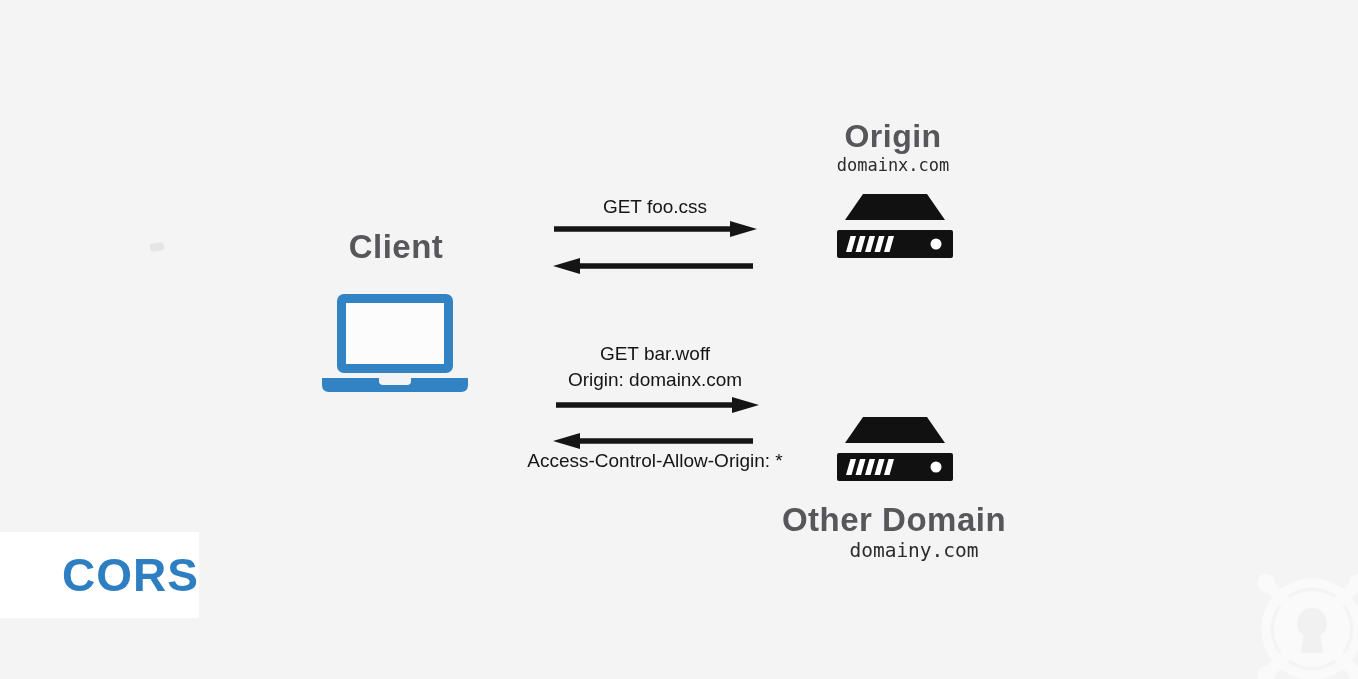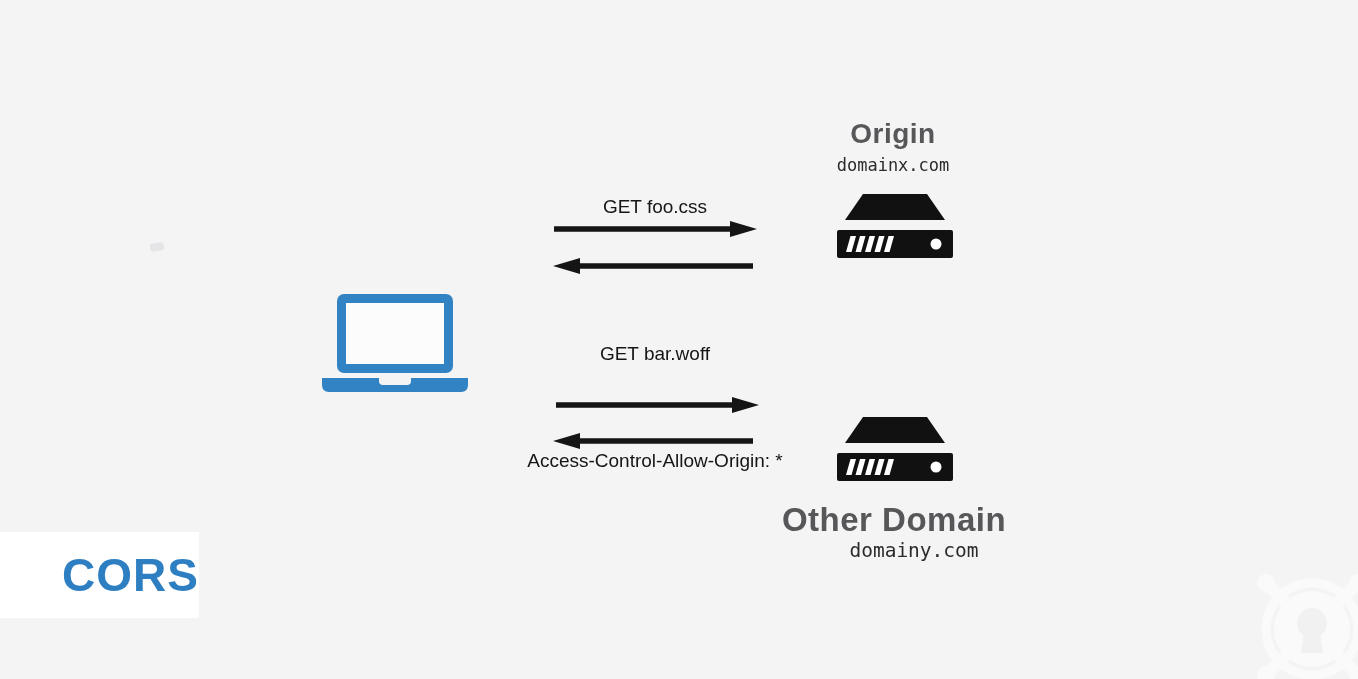--- a/index.html
+++ b/index.html
@@ -40,29 +40,30 @@
   .smudge{
     width:14px;height:8px;border-radius:3px;background:#d9d9da;
     opacity:.55;transform:rotate(-8deg);
   }
 </style>
 </head>
 <body>
 
 <div class="canvas">
 
+  <div class="abs heading" style="left:296px;top:228px;width:200px;font-size:33px;">Client</div>
 
   <svg class="abs" style="left:322px;top:294px;" width="146" height="98" viewBox="0 0 146 98">
     <rect class="lp" x="15" y="0" width="116" height="79" rx="7"></rect>
     <rect class="lp-screen" x="24" y="9" width="98" height="61"></rect>
     <path class="lp" d="M0,84 L146,84 L146,91 Q146,98 139,98 L7,98 Q0,98 0,91 Z"></path>
     <path class="lp-gap" d="M57,84 L89,84 L89,87 Q89,91 85,91 L61,91 Q57,91 57,87 Z"></path>
   </svg>
 
-  <div class="abs heading" style="left:768px;top:118px;width:250px;font-size:28px;">Origin</div>
+  <div class="abs heading" style="left:768px;top:118px;width:250px;font-size:32px;">Origin</div>
   <div class="abs mono" style="left:768px;top:155px;width:250px;font-size:17px;">domainx.com</div>
 
   <svg class="abs" style="left:837px;top:194px;" width="116" height="64" viewBox="0 0 116 64">
     <path class="srv" d="M26,0 L90,0 L108,26 L8,26 Z"></path>
     <rect class="srv" x="0" y="36" width="116" height="28" rx="2"></rect>
     <path class="srv-w" d="M13.5,42 l5.5,0 l-4.5,16 l-5.5,0 Z"></path>
     <path class="srv-w" d="M23,42 l5.5,0 l-4.5,16 l-5.5,0 Z"></path>
     <path class="srv-w" d="M32.5,42 l5.5,0 l-4.5,16 l-5.5,0 Z"></path>
     <path class="srv-w" d="M42,42 l5.5,0 l-4.5,16 l-5.5,0 Z"></path>
     <path class="srv-w" d="M51.5,42 l5.5,0 l-4.5,16 l-5.5,0 Z"></path>
@@ -75,20 +76,21 @@
     <line class="ar-l" x1="1" y1="10" x2="180" y2="10"></line>
     <path class="ar-h" d="M177,2 L204,10 L177,18 Z"></path>
   </svg>
 
   <svg class="abs" style="left:553px;top:256px;" width="204" height="20" viewBox="0 0 204 20">
     <path class="ar-h" d="M27,2 L0,10 L27,18 Z"></path>
     <line class="ar-l" x1="24" y1="10" x2="200" y2="10"></line>
   </svg>
 
   <div class="abs msg" style="left:545px;top:343px;width:220px;">GET bar.woff</div>
+  <div class="abs msg" style="left:545px;top:369px;width:220px;">Origin: domainx.com</div>
 
   <svg class="abs" style="left:555px;top:395px;" width="204" height="20" viewBox="0 0 204 20">
     <line class="ar-l" x1="1" y1="10" x2="180" y2="10"></line>
     <path class="ar-h" d="M177,2 L204,10 L177,18 Z"></path>
   </svg>
 
   <svg class="abs" style="left:553px;top:431px;" width="204" height="20" viewBox="0 0 204 20">
     <path class="ar-h" d="M27,2 L0,10 L27,18 Z"></path>
     <line class="ar-l" x1="24" y1="10" x2="200" y2="10"></line>
   </svg>

